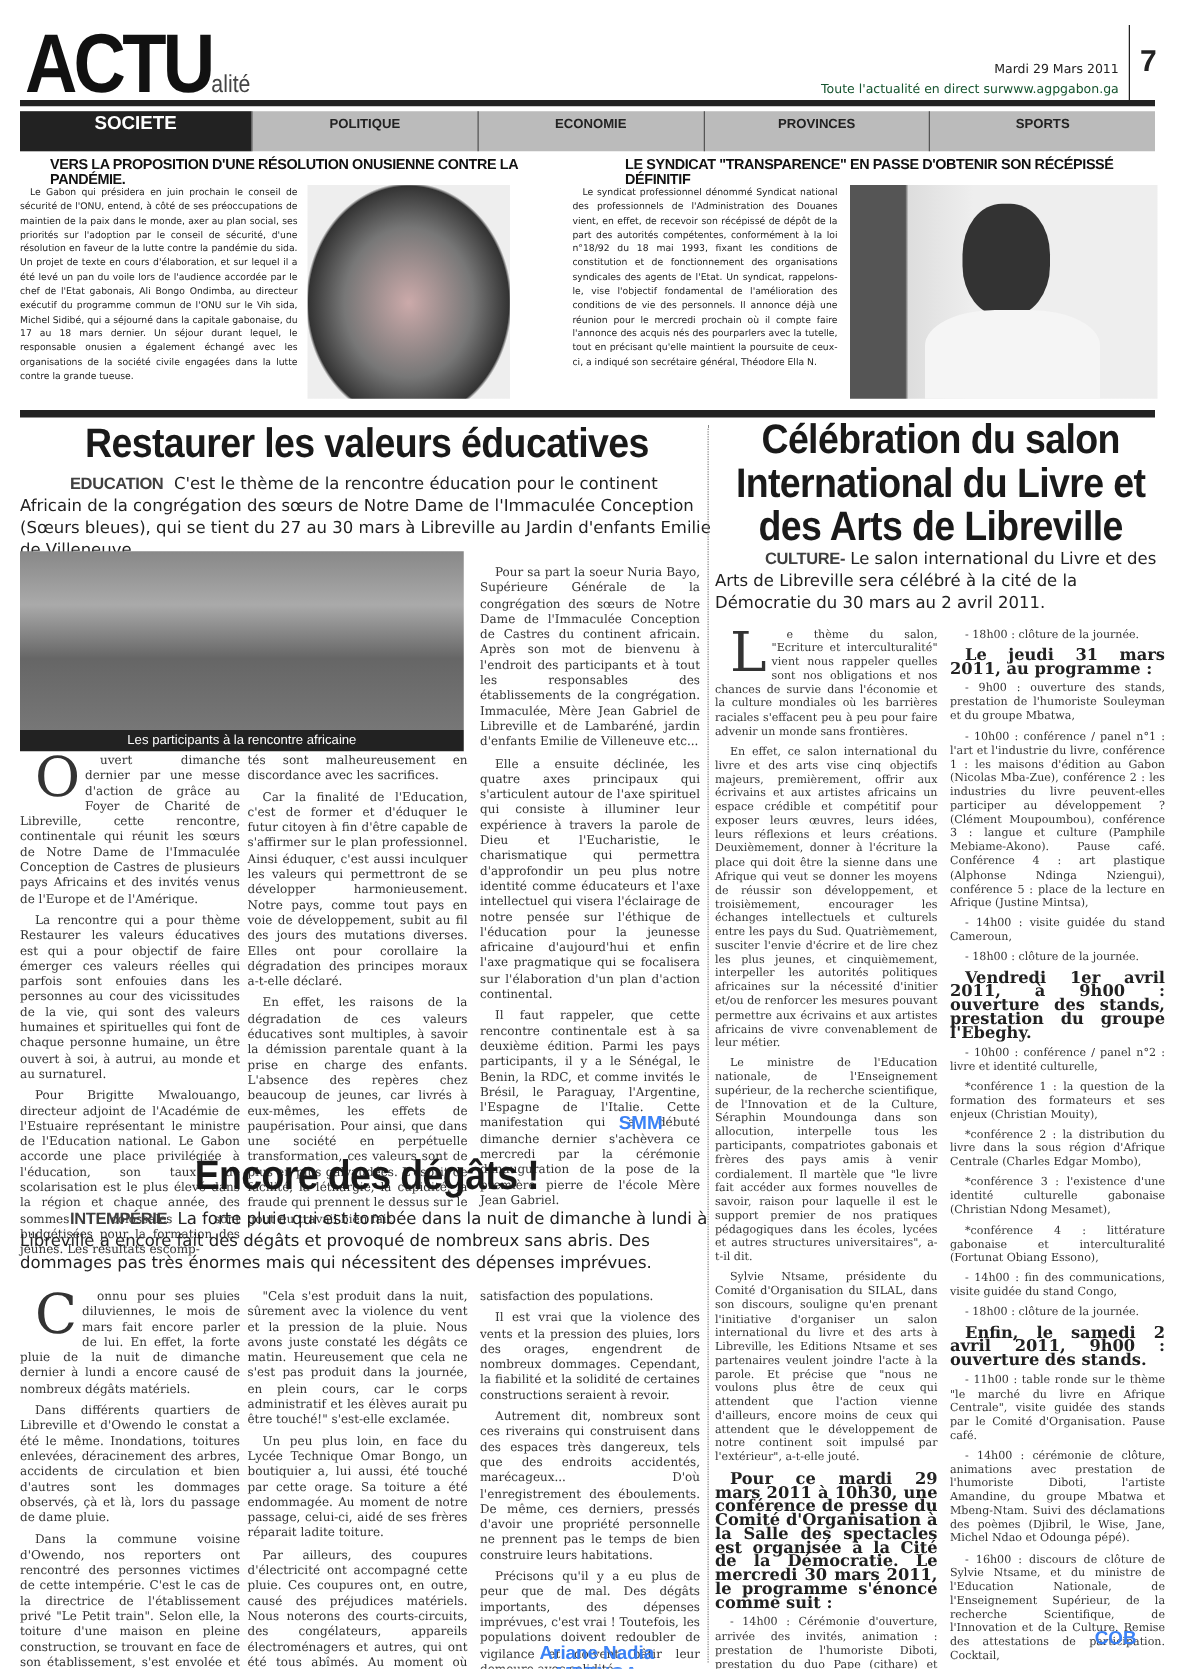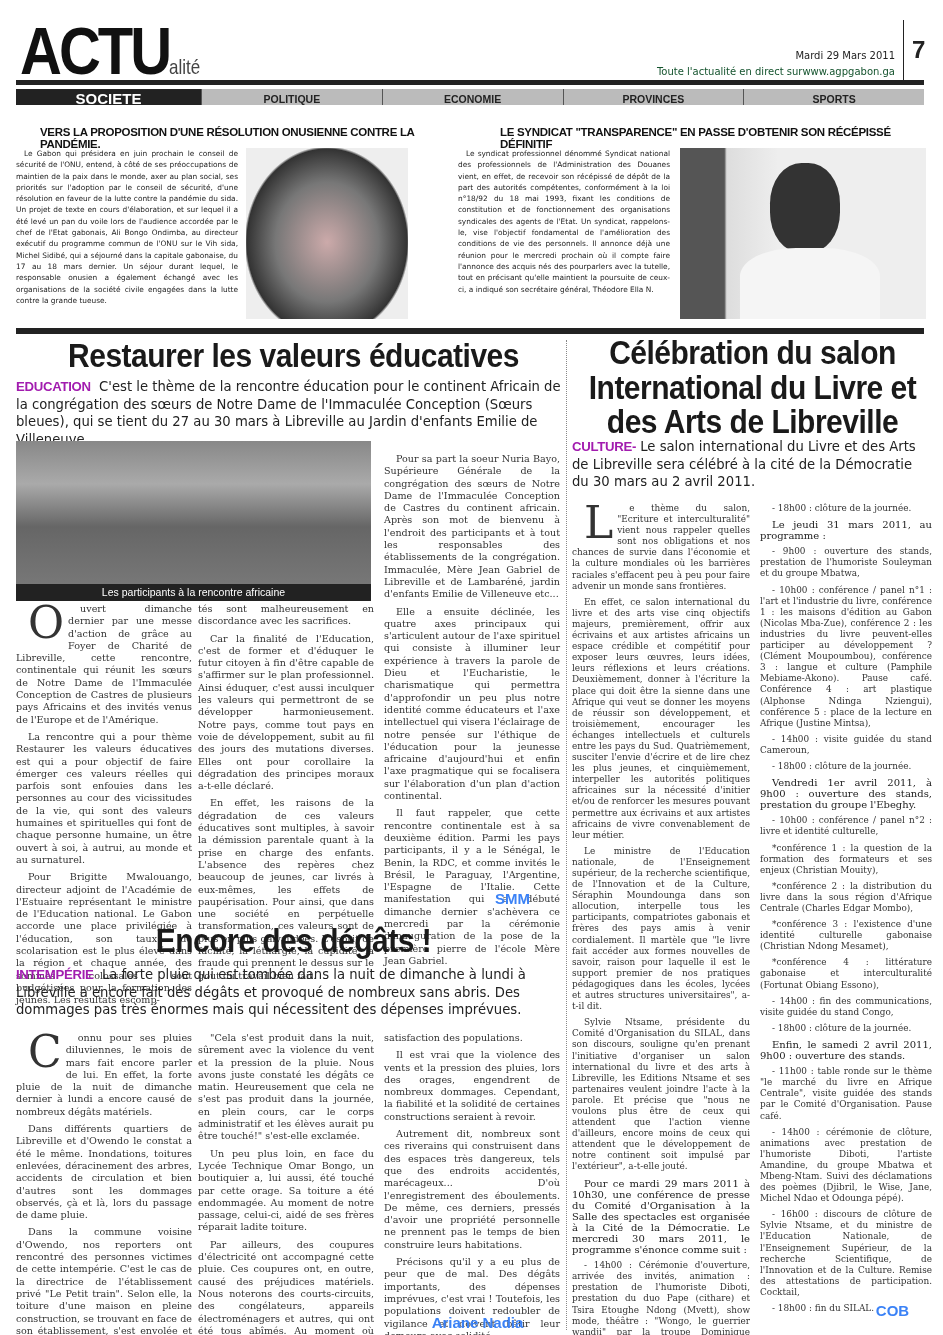--- a/index.html
+++ b/index.html
@@ -5,34 +5,34 @@
 *{box-sizing:border-box;margin:0;padding:0;}
 body{width:943px;height:1335px;background:#fff;font-family:"DejaVu Serif",serif;color:#222;position:relative;overflow:hidden;}
 .abs{position:absolute;}
 .logo{left:20px;top:18px;font-family:"Liberation Sans",sans-serif;font-weight:900;font-size:58px;letter-spacing:-3px;line-height:1;color:#111;transform:scaleY(1.15);transform-origin:top left;}
 .logo small{font-size:17px;letter-spacing:0;font-weight:normal;color:#444;}
 .date{right:48px;top:50px;font-family:"DejaVu Sans",sans-serif;font-size:10px;text-align:right;color:#222;margin-left:18px;}
 .site{right:48px;top:66px;font-family:"DejaVu Sans",sans-serif;font-size:10px;color:#14532d;}
 .vline{left:903px;top:20px;width:1px;height:60px;background:#222;}
 .pagenum{left:912px;top:36px;font-family:"Liberation Sans",sans-serif;font-weight:bold;font-size:24px;}
 .hrule{left:16px;top:80px;width:908px;height:5px;background:#222;}
-.nav{left:16px;top:89px;width:908px;height:16px;display:flex;background:#bbb;}
+.nav{left:16px;top:89px;width:908px;height:32px;display:flex;background:#bbb;}
 .nav div{flex:1;text-align:center;font-family:"Liberation Sans",sans-serif;font-weight:bold;font-size:10.5px;line-height:20px;color:#222;border-left:1px solid #555;}
 .nav div.active{background:#222;color:#fff;font-size:15px;border:none;flex:0 0 185px;}
 .h-small{font-family:"Liberation Sans",sans-serif;font-weight:bold;font-size:11.5px;letter-spacing:-0.3px;color:#111;}
 .small-text{font-family:"DejaVu Sans",sans-serif;font-size:7.4px;line-height:11.3px;text-align:justify;text-indent:8px;color:#222;}
 .photo{background:linear-gradient(135deg,#bbb,#666 45%,#999 70%,#555);}
 .band{left:16px;top:328px;width:908px;height:6px;background:#222;}
 .bighead{font-family:"Liberation Sans",sans-serif;font-weight:900;font-size:30px;letter-spacing:-0.5px;text-align:center;color:#1a1a1a;line-height:1.05;transform:scaleY(1.1);}
 .lead{font-family:"DejaVu Sans",sans-serif;font-size:13.2px;line-height:17.5px;color:#222;}
-.lead b{font-family:"Liberation Sans",sans-serif;color:#a21caf;font-weight:900;letter-spacing:-0.3px;}
+.lead b{font-family:"Liberation Sans",sans-serif;color:#404040;font-weight:900;letter-spacing:-0.3px;margin-left:40px;}
 .col{font-family:"DejaVu Serif",serif;font-size:9.6px;line-height:12.3px;text-align:justify;color:#333;}
 .col p{text-indent:12px;margin-bottom:5px;}
 .col p.drop::first-letter{float:left;font-size:44px;line-height:36px;margin:2px 4px 0 0;}
-.col p.bold{font-weight:normal;font-size:10px;color:#222;text-indent:12px;}
+.col p.bold{font-weight:bold;font-size:13px;color:#222;text-indent:12px;}
 .caption{font-family:"Liberation Sans",sans-serif;font-weight:normal;font-size:10.5px;color:#fff;background:#222;text-align:center;line-height:17px;}
 .sig{font-family:"Liberation Sans",sans-serif;font-weight:900;font-size:15px;color:#3b82f6;text-align:center;}
 .dotsep{border-left:1px dotted #888;}
 </style>
 </head>
 <body>
 
 <div class="abs logo"><span>ACTU</span><small>alité</small></div>
 <div class="abs date">Mardi 29 Mars 2011</div>
 <div class="abs site">Toute l'actualité en direct surwww.agpgabon.ga</div>

